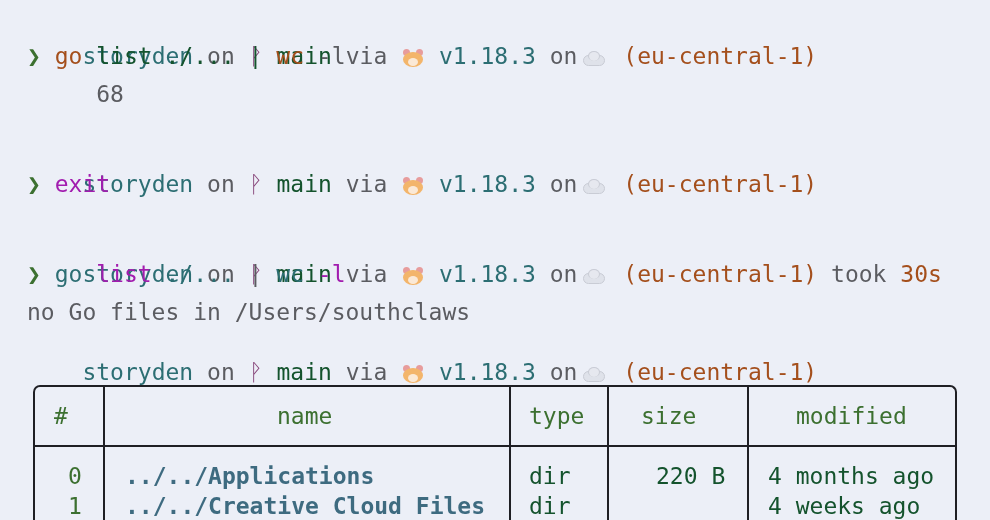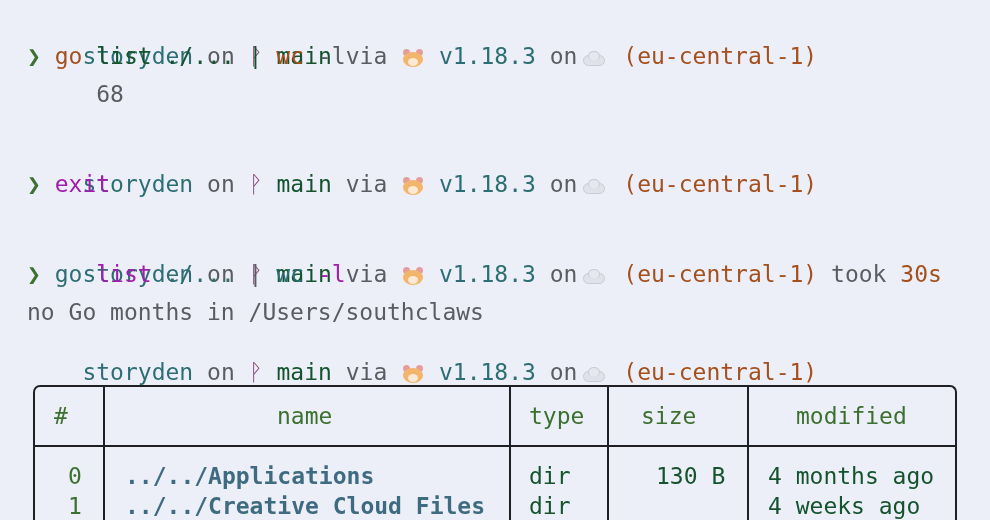--- a/index.html
+++ b/index.html
@@ -53,21 +53,21 @@
   <div class="line">
     <span class="teal">storyden</span> <span class="gray">on</span> <span class="branch">ᚹ</span> <span class="purple">main</span> <span class="gray">via</span> <span class="hamster"><span class="ear1"></span><span class="ear2"></span><span class="face"></span><span class="muzzle"></span></span> <span class="teal">v1.18.3</span> <span class="gray">on</span><span class="cloud"></span> <span class="brown">(eu-central-1)</span>
   </div>
   <div class="line"><span class="prompt-arrow">❯</span> <span class="green">exit</span></div>
   <div class="line"></div>
 
   <div class="line">
     <span class="teal">storyden</span> <span class="gray">on</span> <span class="branch">ᚹ</span> <span class="purple">main</span> <span class="gray">via</span> <span class="hamster"><span class="ear1"></span><span class="ear2"></span><span class="face"></span><span class="muzzle"></span></span> <span class="teal">v1.18.3</span> <span class="gray">on</span><span class="cloud"></span> <span class="brown">(eu-central-1)</span> <span class="gray">took</span> <span class="brown">30s</span>
   </div>
   <div class="line"><span class="prompt-arrow">❯</span> <span class="teal">go</span><span class="green"> list</span><span class="teal"> ./...</span><span class="gray"> | </span><span class="teal">wc</span><span class="green"> -l</span></div>
-  <div class="line gray">no Go months in /Users/southclaws</div>
+  <div class="line gray">no Go files in /Users/southclaws</div>
 
   <div class="line">
     <span class="teal">storyden</span> <span class="gray">on</span> <span class="branch">ᚹ</span> <span class="purple">main</span> <span class="gray">via</span> <span class="hamster"><span class="ear1"></span><span class="ear2"></span><span class="face"></span><span class="muzzle"></span></span> <span class="teal">v1.18.3</span> <span class="gray">on</span><span class="cloud"></span> <span class="brown">(eu-central-1)</span>
   </div>
 </div>
 
 <div class="table-wrap">
   <div class="tcol" style="left:68px"></div>
   <div class="tcol" style="left:474px"></div>
   <div class="tcol" style="left:572px"></div>
@@ -76,20 +76,20 @@
 
   <span class="cell hdr" style="left:19px; top:14px">#</span>
   <span class="cell hdr" style="left:242px; top:14px">name</span>
   <span class="cell hdr" style="left:494px; top:14px">type</span>
   <span class="cell hdr" style="left:606px; top:14px">size</span>
   <span class="cell hdr" style="left:761px; top:14px">modified</span>
 
   <span class="cell idx" style="left:33px; top:74px">0</span>
   <span class="cell path" style="left:90px; top:74px">../../Applications</span>
   <span class="cell black" style="left:494px; top:74px">dir</span>
-  <span class="cell black" style="left:621px; top:74px">130 B</span>
+  <span class="cell black" style="left:621px; top:74px">220 B</span>
   <span class="cell black" style="left:733px; top:74px">4 months ago</span>
 
   <span class="cell idx" style="left:33px; top:104px">1</span>
   <span class="cell path" style="left:90px; top:104px">../../Creative Cloud Files</span>
   <span class="cell black" style="left:494px; top:104px">dir</span>
   <span class="cell black" style="left:733px; top:104px">4 weeks ago</span>
 </div>
 
 </body></html>

